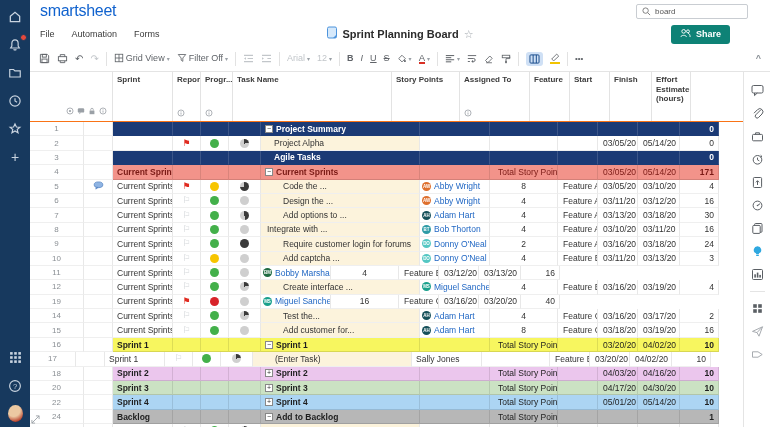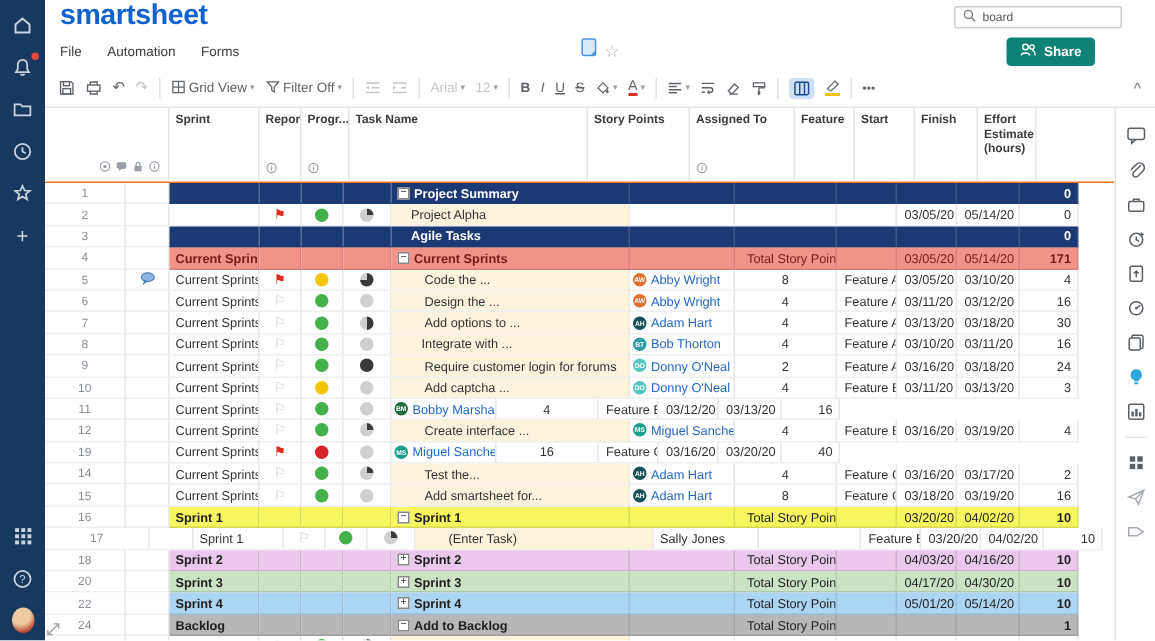--- a/index.html
+++ b/index.html
@@ -14,21 +14,21 @@
     justify-content:center; color:#C9D4E0; font-size:12px; line-height:1; cursor:pointer; }
   .badge { position:absolute; top:-3px; right:-4px; width:7px; height:7px; border-radius:50%;
     background:#E5483C; border:1px solid #17395E; }
   .rail .grower { flex:1; }
   .avatar-photo { width:17px; height:17px; border-radius:50%;
     background:radial-gradient(circle at 38% 30%, #ECC9A2 0 42%, #B8402B 78%); }
 
   
   .main { flex:1; display:flex; flex-direction:column; min-width:0; position:relative; }
   .topbar { height:22px; display:flex; align-items:center; padding:0 10px; }
-  .logo { font-size:19px; font-weight:bold; color:#1062CE; letter-spacing:-.3px; }
+  .logo { font-size:16px; font-weight:normal; color:#1062CE; letter-spacing:-.3px; }
   .search { margin-left:auto; margin-right:12px; width:112px; height:15px; border:1px solid #C9CDD2;
     border-radius:2px; display:flex; align-items:center; gap:4px; padding:0 5px; background:#fff; }
   .search .sv { font-size:8px; color:#555; }
 
   .menubar { height:24px; display:flex; align-items:center; padding:0 10px; position:relative; }
   .menus { display:flex; gap:17px; font-size:9px; color:#3A3A3A; }
   .menus span { cursor:pointer; }
   .titlewrap { position:absolute; left:50%; transform:translateX(-50%); display:flex;
     align-items:center; gap:5px; }
   .sheet-title { font-size:11px; font-weight:bold; color:#2B2B2B; }
@@ -172,20 +172,21 @@
         <span>Automation</span>
         <span>Forms</span>
       </div>
       <div class="titlewrap">
         <span>
           <svg width="11" height="13" viewBox="0 0 11 13">
               <rect x="1" y="1" width="9" height="11" rx="1.5" fill="#D6E9FB" stroke="#4D94DC" stroke-width="1"></rect>
               <path d="M6.5 12 L10 8.5 V11 A1.5 1.5 0 0 1 8.5 12 Z" fill="#4D94DC"></path>
             </svg>
         </span>
+        <span class="sheet-title">Sprint Planning Board</span>
         <span class="fav">☆</span>
       </div>
       <button class="share-btn">
         <span>
           <svg width="11" height="10" viewBox="0 0 12 10">
               <circle cx="4" cy="3.2" r="2" fill="none" stroke="#fff" stroke-width="1"></circle>
               <path d="M1 9.4 C1 6.9 7 6.9 7 9.4" fill="none" stroke="#fff" stroke-width="1"></path>
               <circle cx="8.7" cy="3.2" r="1.6" fill="none" stroke="#fff" stroke-width="1"></circle>
               <path d="M8.8 5.4 C10.6 5.8 11 7.4 11 9.4" fill="none" stroke="#fff" stroke-width="1"></path>
             </svg>
@@ -612,21 +613,21 @@
             </div>
             <div class="cell c-center" style="width: 28px;">
               <span class="flagg" style="color: rgb(201, 205, 209);">⚐</span>
             </div>
             <div class="cell c-center" style="width: 28px;">
               <span class="ball" style="background: rgb(67, 176, 74);"></span>
             </div>
             <div class="cell c-center" style="width: 32px;">
               <span class="harvey" style="background: rgb(207, 207, 207);"></span>
             </div>
-            <div class="cell c-task" style="width: 159px; padding-left: 20px; background: rgb(252, 243, 220);">
+            <div class="cell c-task" style="width: 159px; padding-left: 6px; background: rgb(252, 243, 220);">
               <span>Integrate with ...</span>
             </div>
             <div class="cell c-assigned" style="width: 70px;">
               <span class="av" style="background: rgb(46, 155, 166);">BT</span>
               <span class="aname">Bob Thorton</span>
             </div>
             <div class="cell c-story" style="width: 68px;">
               <span>4</span>
             </div>
             <div class="cell c-feature" style="width: 40px;">
@@ -873,21 +874,21 @@
             <div class="cell c-center" style="width: 28px;">
               <span class="flagg" style="color: rgb(201, 205, 209);">⚐</span>
             </div>
             <div class="cell c-center" style="width: 28px;">
               <span class="ball" style="background: rgb(67, 176, 74);"></span>
             </div>
             <div class="cell c-center" style="width: 32px;">
               <span class="harvey" style="background: rgb(207, 207, 207);"></span>
             </div>
             <div class="cell c-task" style="width: 159px; padding-left: 22px; background: rgb(252, 243, 220);">
-              <span>Add smartsheet for...</span>
+              <span>Add customer for...</span>
             </div>
             <div class="cell c-assigned" style="width: 70px;">
               <span class="av" style="background: rgb(22, 80, 90);">AH</span>
               <span class="aname">Adam Hart</span>
             </div>
             <div class="cell c-story" style="width: 68px;">
               <span>8</span>
             </div>
             <div class="cell c-feature" style="width: 40px;">
               <span>Feature C</span>
@@ -924,21 +925,21 @@
               <span>03/20/20</span>
             </div>
             <div class="cell c-date" style="width: 42px; background: rgb(247, 246, 95); color: rgb(30, 30, 30); border-right-color: rgba(0, 0, 0, 0.1); border-bottom-color: rgba(0, 0, 0, 0.12);">
               <span>04/02/20</span>
             </div>
             <div class="cell c-effort" style="width: 39px; background: rgb(247, 246, 95); color: rgb(30, 30, 30); border-right-color: rgba(0, 0, 0, 0.1); border-bottom-color: rgba(0, 0, 0, 0.12);">
               <span style="font-weight: bold;">10</span>
             </div>
           </div>
           <div class="grow rt-plain">
-            <div class="cell c-num" style="width: 70px;">17</div>
+            <div class="cell c-num" style="width: 46px;">17</div>
             <div class="cell c-gutter" style="width: 29px;"></div>
             <div class="cell c-sprint" style="width: 60px;">
               <span>Sprint 1</span>
             </div>
             <div class="cell c-center" style="width: 28px;">
               <span class="flagg" style="color: rgb(201, 205, 209);">⚐</span>
             </div>
             <div class="cell c-center" style="width: 28px;">
               <span class="ball" style="background: rgb(67, 176, 74);"></span>
             </div>

